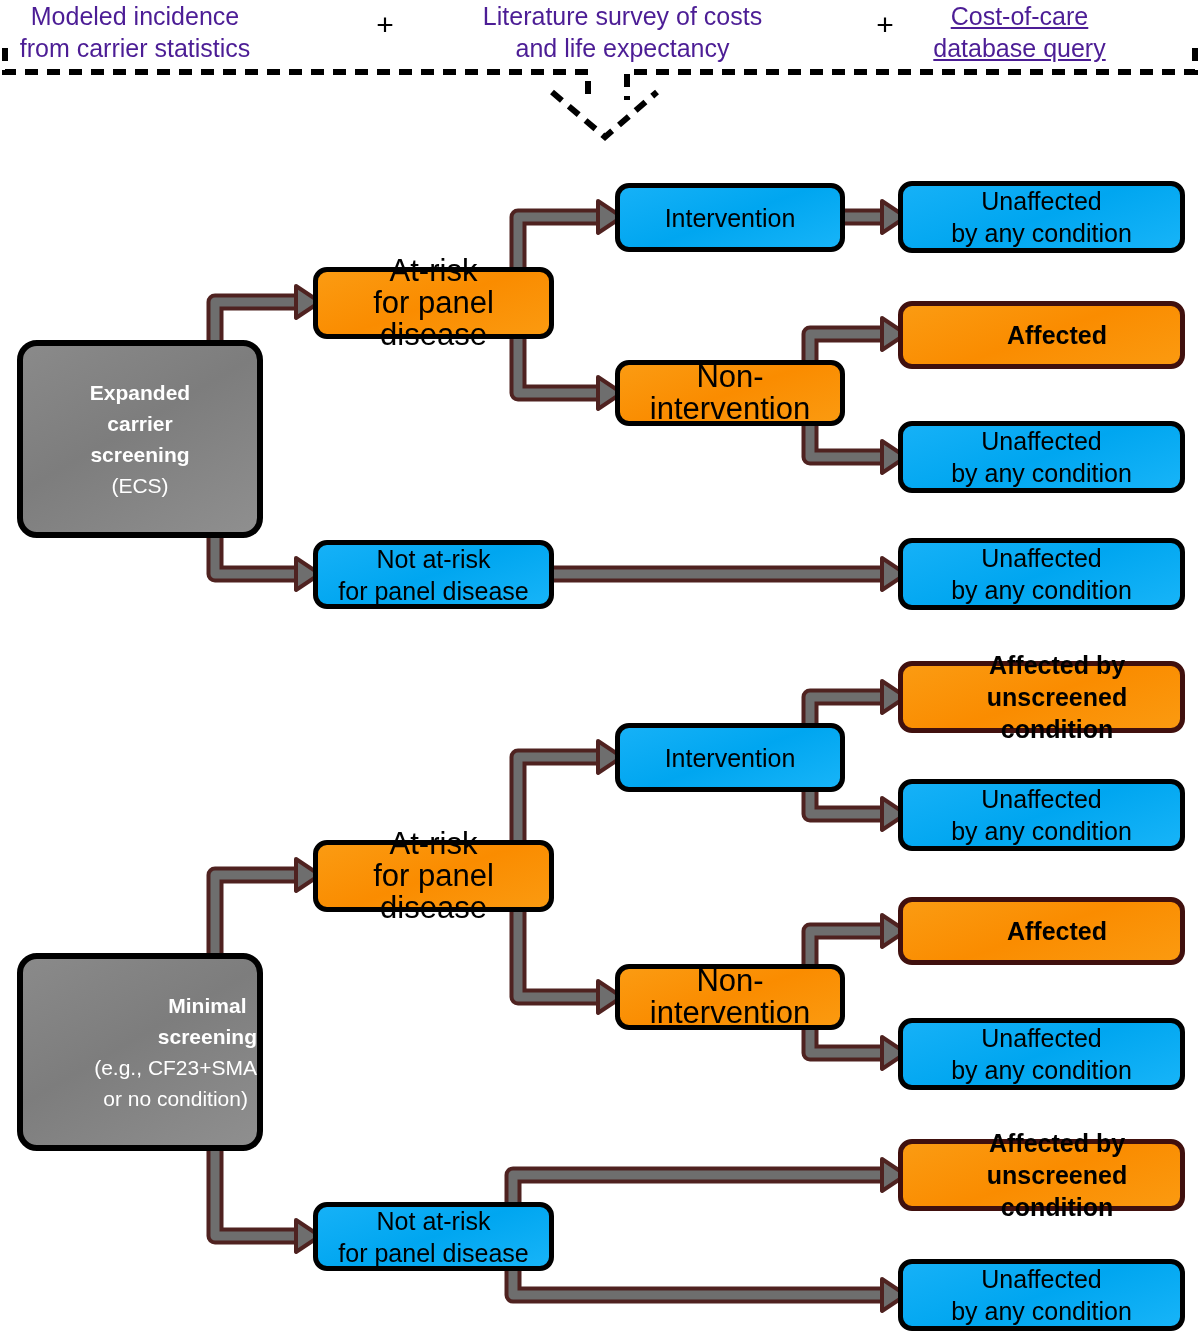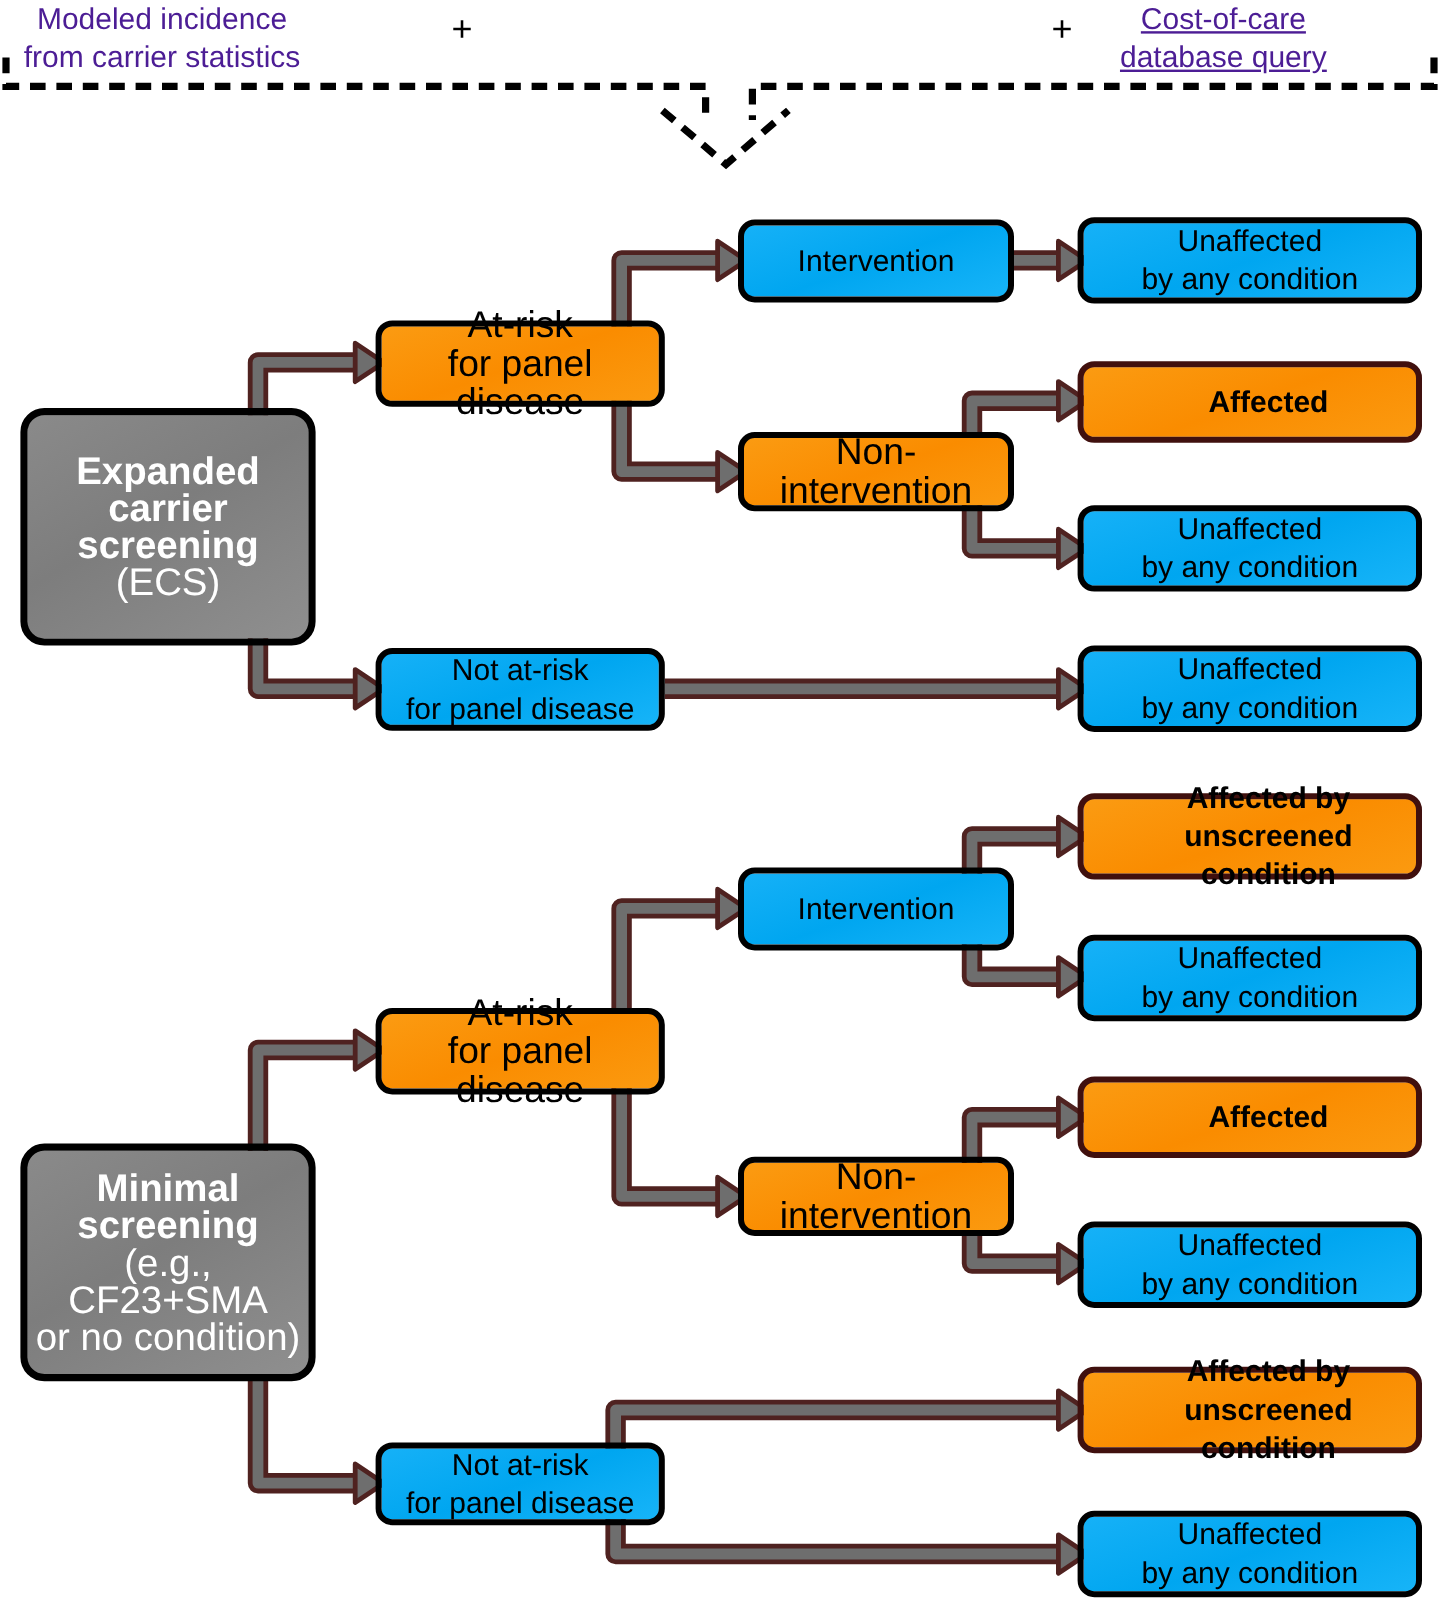--- a/index.html
+++ b/index.html
@@ -9,38 +9,40 @@
   svg#wires{position:absolute;left:0;top:0;width:1200px;height:1333px;pointer-events:none;}
 
   .hdr{position:absolute;text-align:center;font-size:25px;line-height:32px;color:#4c1d95;white-space:pre-line;}
   .plus{position:absolute;text-align:center;font-size:30px;color:#000;}
 
   .node{position:absolute;box-sizing:border-box;display:flex;align-items:center;
         justify-content:center;text-align:center;border-radius:14px;}
   .node span{display:block;white-space:pre-line;}
 
   .n-gray{background:linear-gradient(150deg,#8a8a8a 0%,#7d7d7d 45%,#8f8f8f 100%);
-          border:6px solid #000;color:#fff;font-weight:bold;font-size:32px;line-height:31px;
+          border:6px solid #000;color:#fff;font-weight:bold;font-size:21px;line-height:31px;
           border-radius:20px;}
   .n-gray .sub{font-weight:normal;}
   .n-blue{background:linear-gradient(160deg,#16b1f7 0%,#00a6f0 50%,#17b4f8 100%);
           border:5px solid #000;color:#000;font-size:25px;line-height:32px;}
   .n-orange{background:linear-gradient(160deg,#fb9b12 0%,#fa8c00 50%,#fb9a10 100%);
             border:5px solid #000;color:#000;font-size:31px;line-height:32px;}
   .n-orange-m{background:linear-gradient(160deg,#fb9b12 0%,#fa8c00 50%,#fb9a10 100%);
               border:5px solid #40100e;color:#000;font-weight:bold;font-size:25px;line-height:32px;padding-left:31px;}
 </style>
 </head>
 <body>
 
 <div id="stage">
 
   <div class="hdr" style="left:0px;top:0px;width:270px;">Modeled incidence
 from carrier statistics</div>
   <div class="plus" style="left:355px;top:8px;width:60px;">+</div>
+  <div class="hdr" style="left:460px;top:0px;width:325px;">Literature survey of costs
+and life expectancy</div>
   <div class="plus" style="left:855px;top:8px;width:60px;">+</div>
   <div class="hdr" style="left:887px;top:0px;width:265px;text-decoration:underline;">Cost-of-care
 database query</div>
 
   <svg id="wires" viewBox="0 0 1200 1333">
     <defs>
 
       <g id="defsdummy"></g>
     </defs>
 
@@ -189,21 +191,21 @@
   <div class="node n-blue" style="left:898px;top:421px;width:287px;height:72px;">
     <span>Unaffected
 by any condition</span>
   </div>
 
   <div class="node n-blue" style="left:898px;top:538px;width:287px;height:72px;">
     <span>Unaffected
 by any condition</span>
   </div>
 
-  <div class="node n-gray" style="left:17px;top:953px;width:246px;height:198px;flex-direction:column;">
+  <div class="node n-gray" style="left:17px;top:953px;width:246px;height:198px;flex-direction:column;align-items:flex-end;">
     <span>Minimal
 screening</span>
     <span class="sub">(e.g., CF23+SMA
 or no condition)</span>
   </div>
 
   <div class="node n-orange" style="left:313px;top:840px;width:241px;height:72px;">
     <span>At-risk
 for panel disease</span>
   </div>

